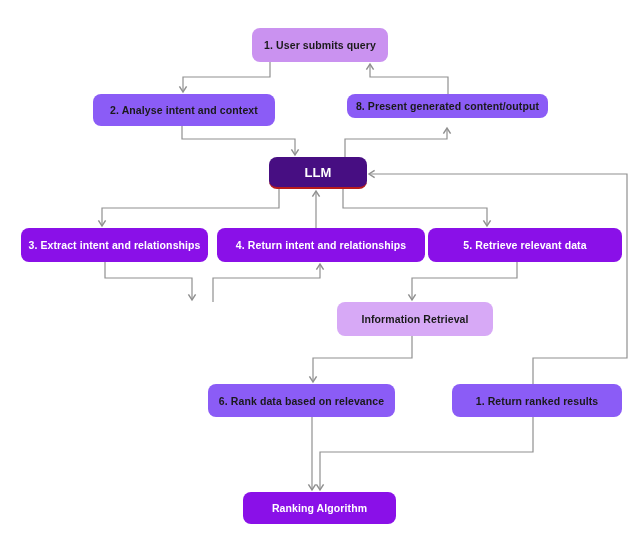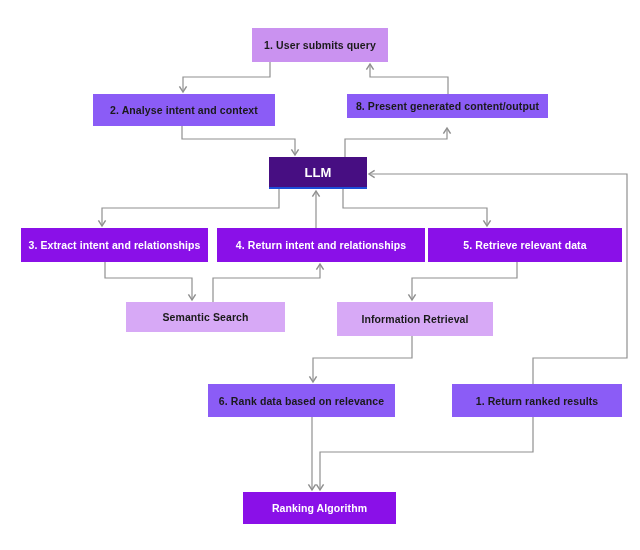--- a/index.html
+++ b/index.html
@@ -14,29 +14,30 @@
   .node{
     position:absolute;
     display:flex;align-items:center;justify-content:center;
     text-align:center;
     font-weight:bold;
     font-size:10.5px;
     color:#1a1a1a;
     letter-spacing:0.1px;
     white-space:nowrap;
     box-sizing:border-box;
+    border-radius:8px;
   }
   .node.light-purple{background:#ca92f0;}
   .node.lavender{background:#d7a9f6;}
   .node.mint{background:#8b5cf6;}
   .node.purple{background:#8a10e8;color:#ffffff;}
   .node.dark-purple{
     background:#470e82;color:#ffffff;
     font-size:13px;
-    border-bottom:2px solid #1d4ed8;
+    border-bottom:2px solid #b91c1c;
   }
   .edge{fill:none;stroke:#909090;stroke-width:1.2;}
 </style>
 </head>
 <body>
 
 <div class="stage">
 
   <svg class="edges" viewBox="0 0 640 550">
     <defs>
@@ -81,23 +82,20 @@
   </div>
 
   <div class="node purple" style="left:217px;top:228px;width:208px;height:34px">
     <span>4. Return intent and relationships</span>
   </div>
 
   <div class="node purple" style="left:428px;top:228px;width:194px;height:34px">
     <span>5. Retrieve relevant data</span>
   </div>
 
-  <div class="node lavender" style="left:126px;top:302px;width:159px;height:30px">
-    <span>Semantic Search</span>
-  </div>
 
   <div class="node lavender" style="left:337px;top:302px;width:156px;height:34px">
     <span>Information Retrieval</span>
   </div>
 
   <div class="node mint" style="left:208px;top:384px;width:187px;height:33px">
     <span>6. Rank data based on relevance</span>
   </div>
 
   <div class="node mint" style="left:452px;top:384px;width:170px;height:33px">

